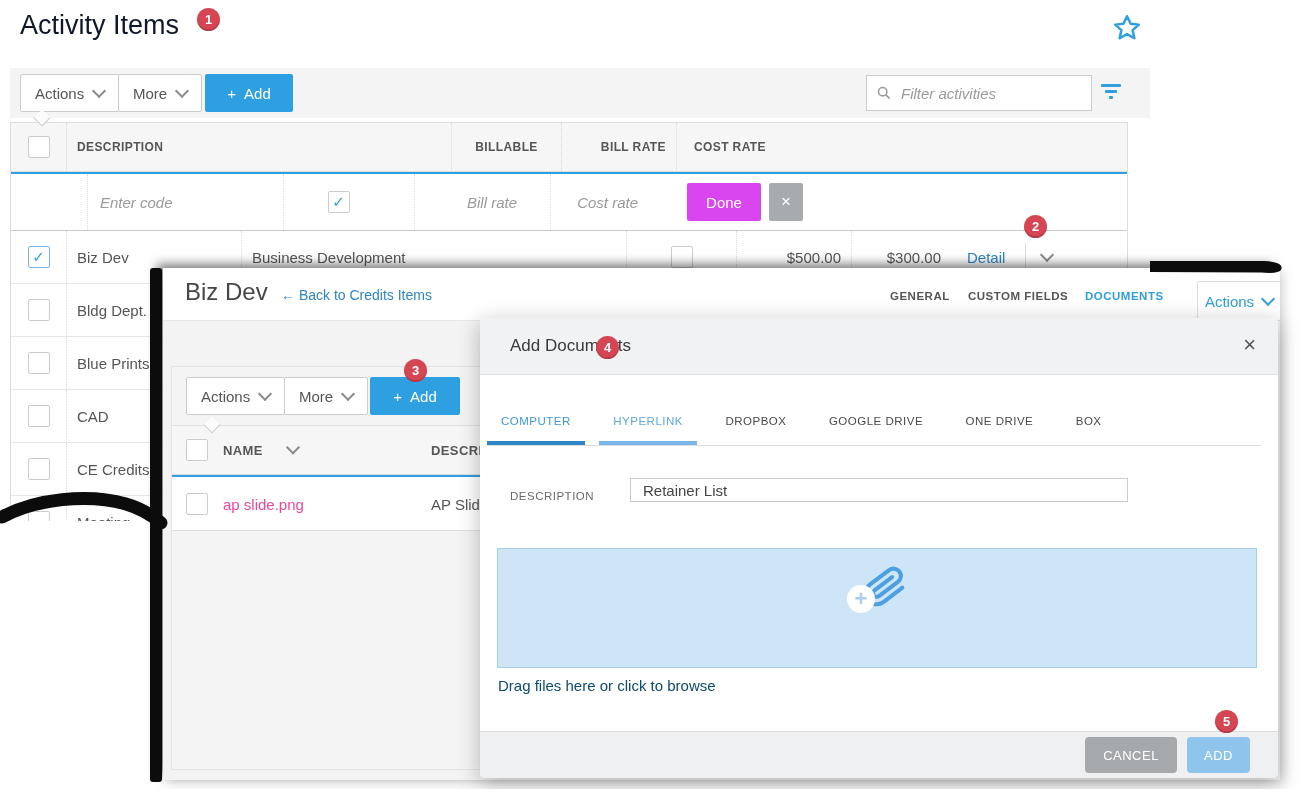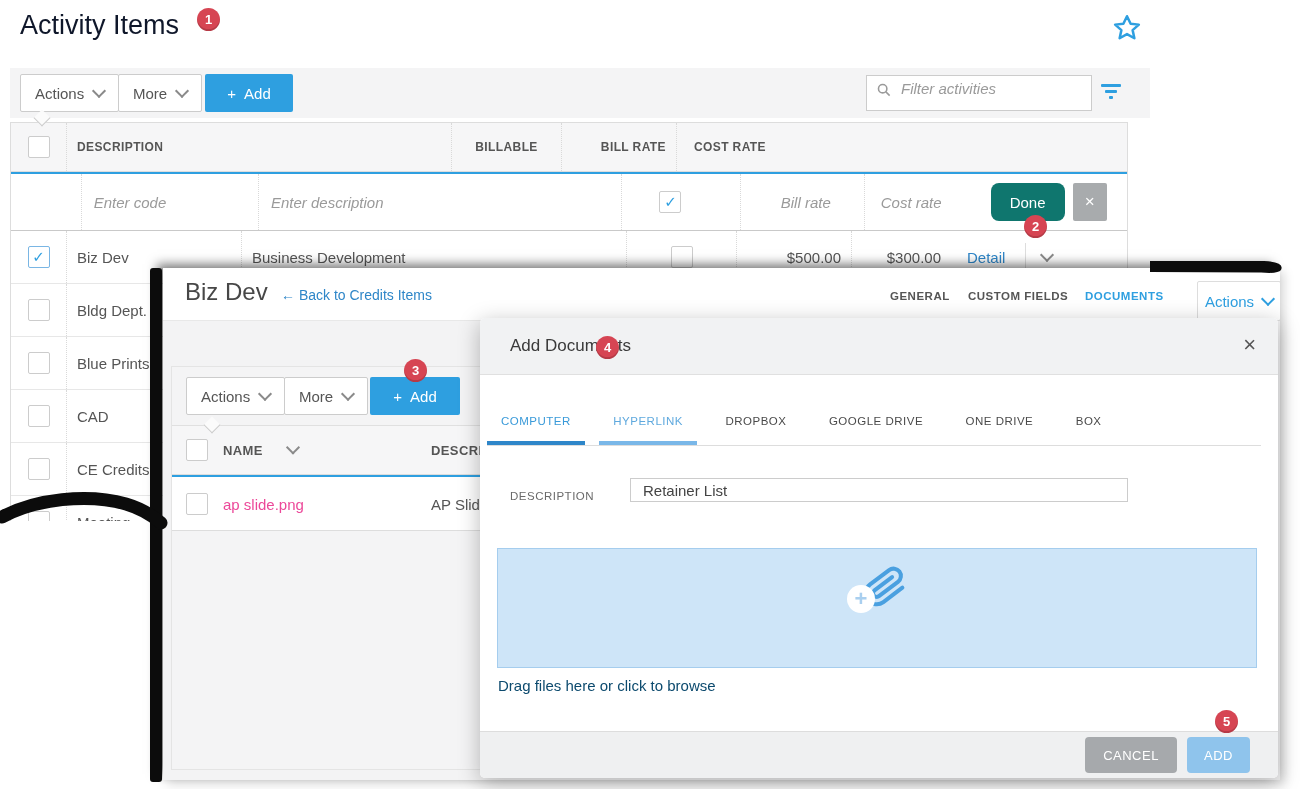--- a/index.html
+++ b/index.html
@@ -25,21 +25,21 @@
   input::placeholder{font-style:italic;color:#9a9a9a;}
   
   .page-title{position:absolute;left:20px;top:10px;font-size:27px;color:#0f172a;}
   .star{position:absolute;left:1112px;top:13px;width:30px;height:30px;}
   
   .toolbar{position:absolute;left:10px;top:68px;width:1140px;height:50px;background:#f4f4f5;}
   .tb-actions{position:absolute;left:10px;top:6px;}
   .tb-more{position:absolute;left:108px;top:6px;}
   .tb-add{position:absolute;left:195px;top:6px;width:88px;justify-content:center;}
   .filter-box{position:absolute;left:856px;top:7px;width:226px;height:36px;background:#fff;
-      border:1px solid #ccc;box-sizing:border-box;display:flex;align-items:flex-end;padding:12px 10px;gap:8px;}
+      border:1px solid #ccc;box-sizing:border-box;display:flex;align-items:center;padding:12px 10px;gap:8px;}
   .filter-box input{border:none;outline:none;width:100%;font-size:15px;color:#555;background:transparent;}
   .filter-icon{position:absolute;left:1100px;top:16px;width:22px;height:16px;}
   .filter-icon span{position:absolute;left:50%;transform:translateX(-50%);height:3px;background:#2e9fe0;border-radius:1px;}
   .filter-icon .f1{top:0;width:20px;}.filter-icon .f2{top:6px;width:12px;}.filter-icon .f3{top:12px;width:4px;}
   
   .mtable{position:absolute;left:10px;top:122px;width:1118px;background:#fff;border:1px solid #ddd;
       box-sizing:border-box;z-index:1;}
   .mrow{display:flex;align-items:stretch;}
   .mcell{display:flex;align-items:center;box-sizing:border-box;}
   .c1{width:55px;justify-content:center;}
@@ -49,21 +49,21 @@
   .c5{width:115px;justify-content:flex-end;padding-right:10px;}
   .c6{width:100px;justify-content:flex-end;padding-right:10px;}
   .c7{width:170px;padding-left:16px;}
   .dot{border-left:1px dotted #d9d9d9;}
   .mt-head{height:48px;background:#f6f6f7;border-bottom:1px solid #ddd;font-size:12px;font-weight:bold;
       color:#555;letter-spacing:.4px;}
   .mt-edit{height:56px;border-top:2px solid #2e9fe0;border-bottom:1px solid #c9c9c9;gap:21px;}
   .mt-edit input{border:none;outline:none;width:100%;font-size:15px;color:#555;background:transparent;}
   .ralign{text-align:right;}
   .mt-row{height:52px;border-bottom:1px solid #e7e7e7;font-size:15px;color:#555;}
-  .btn-done{width:74px;height:38px;background:#0f766e;color:#fff;border:none;border-radius:8px;font-size:15px;}
+  .btn-done{width:74px;height:38px;background:#d946ef;color:#fff;border:none;border-radius:2px;font-size:15px;}
   .btn-x{width:34px;height:38px;background:#a8abad;color:#fff;border:none;border-radius:2px;font-size:17px;margin-left:8px;}
   .detail-link{color:#2e86c8;font-size:15px;}
   .vdiv{width:1px;height:28px;background:#ddd;margin:0 16px 0 20px;}
   .money{font-size:15px;color:#555;}
   .link-blue{color:#ec4899;}
   
   .cover{position:absolute;left:0;top:521px;width:170px;height:268px;background:#fff;z-index:2;}
   
   .overlay{position:absolute;left:163px;top:268px;width:1117px;height:512px;background:#f3f3f4;z-index:5;
       box-shadow:-7px -5px 10px -1px rgba(0,0,0,0.5), 4px 4px 10px rgba(0,0,0,0.15);}
@@ -177,23 +177,20 @@
         <span>COST RATE</span>
       </div>
       <div class="mcell c7"></div>
     </div>
 
     <div class="mrow mt-edit">
       <div class="mcell c1"></div>
       <div class="mcell c2 dot">
         <input type="text" placeholder="Enter code" style="">
       </div>
-      <div class="mcell c3 dot">
-        <input type="text" placeholder="Enter description" style="">
-      </div>
       <div class="mcell c4 dot">
         <div class="cb">✓</div>
       </div>
       <div class="mcell c5 dot">
         <input type="text" class="ralign" placeholder="Bill rate" style="">
       </div>
       <div class="mcell c6 dot">
         <input type="text" class="ralign" placeholder="Cost rate" style="">
       </div>
       <div class="mcell c7">

